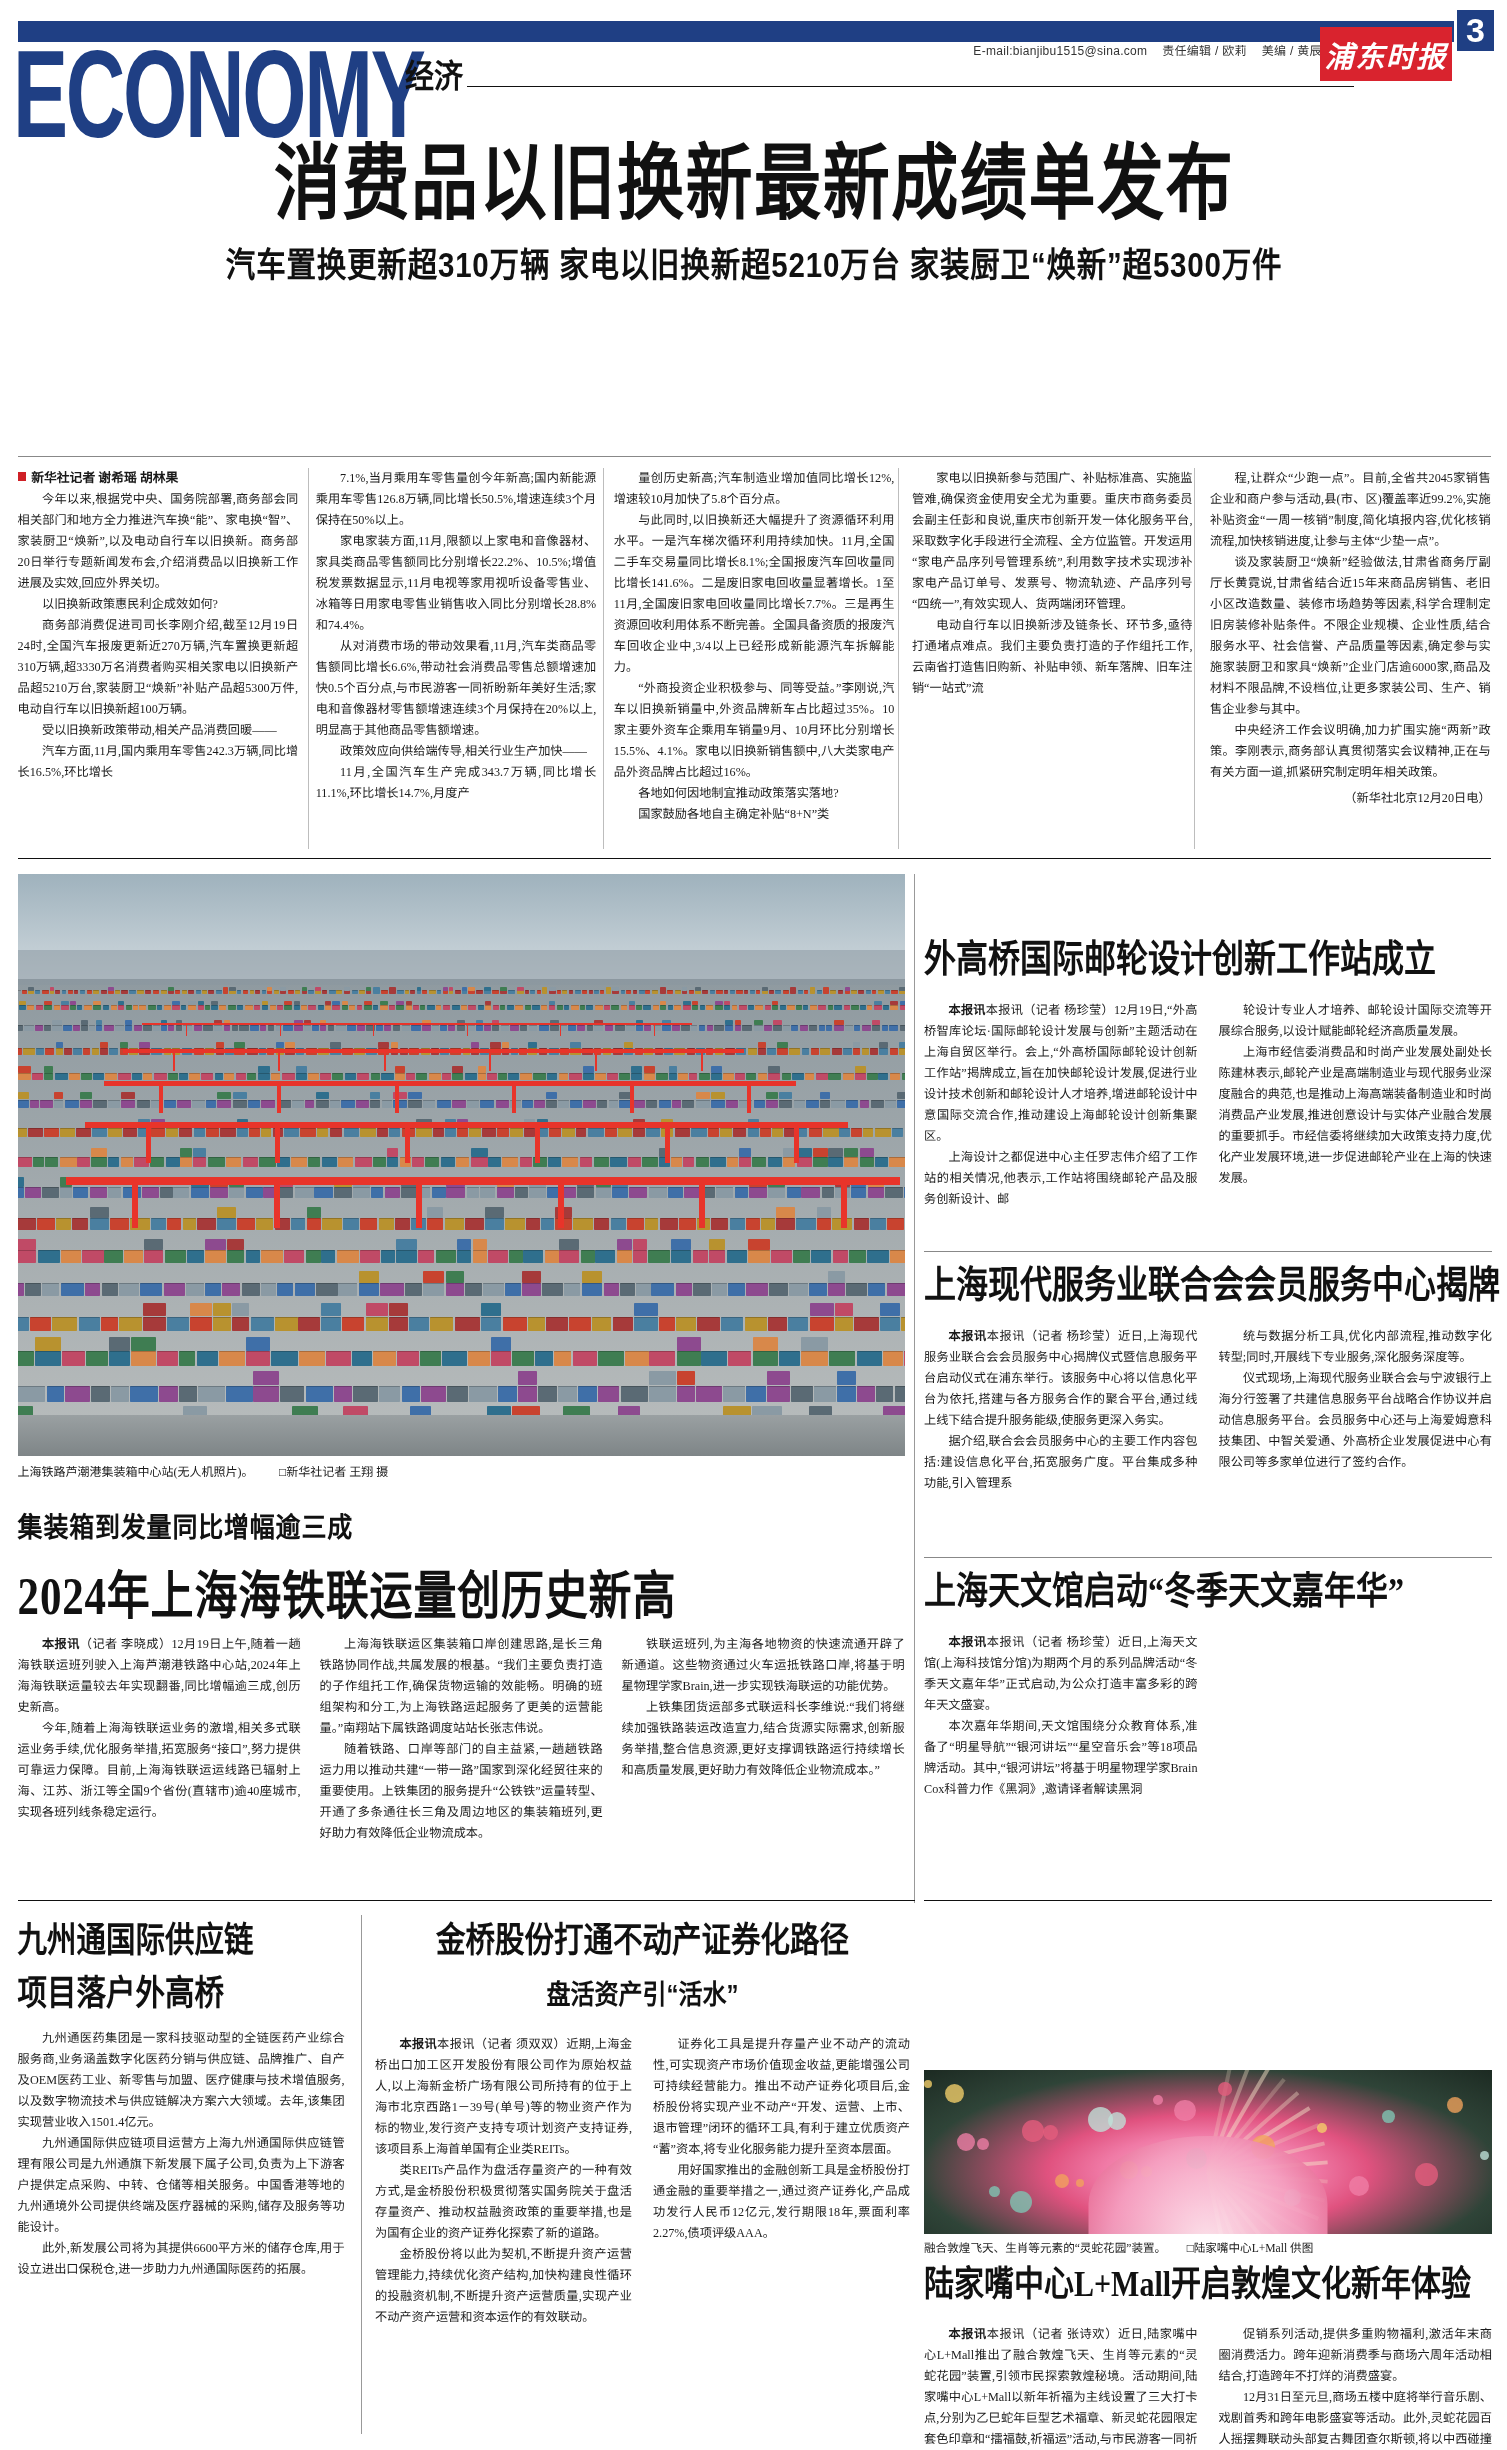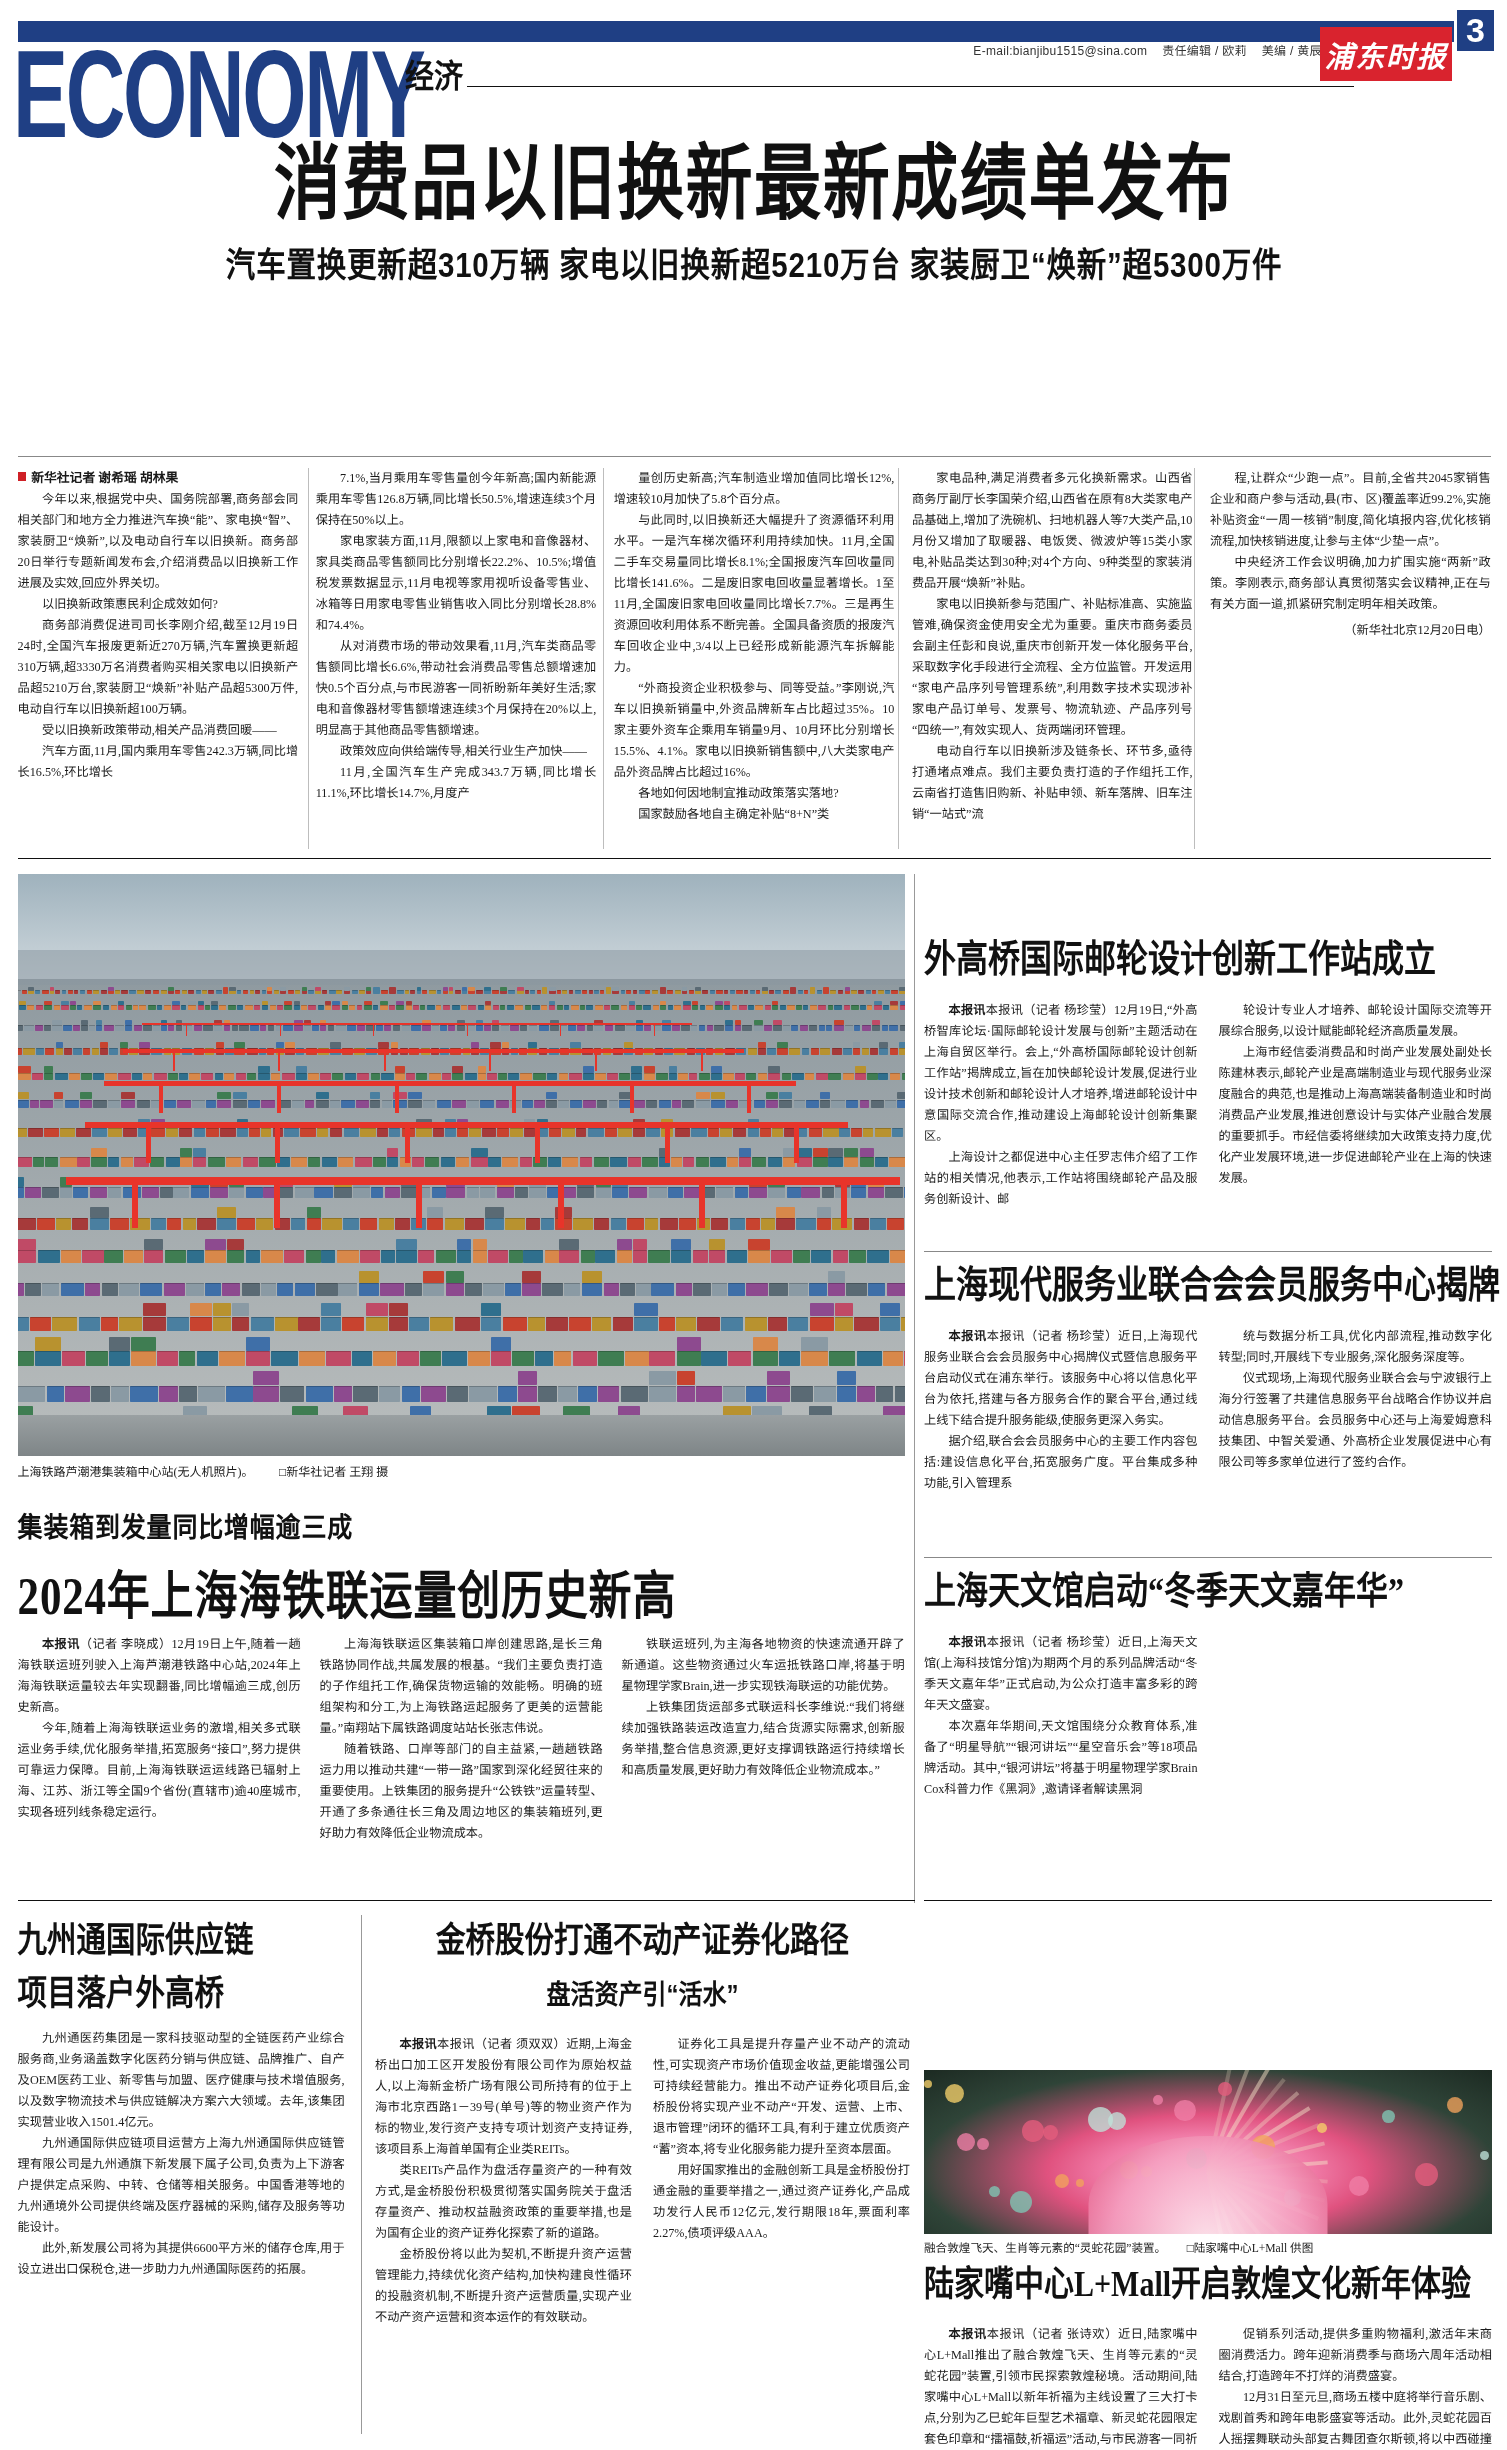--- a/index.html
+++ b/index.html
@@ -232,29 +232,29 @@
       <div class="colbody">
         <p>量创历史新高;汽车制造业增加值同比增长12%,增速较10月加快了5.8个百分点。</p>
         <p>与此同时,以旧换新还大幅提升了资源循环利用水平。一是汽车梯次循环利用持续加快。11月,全国二手车交易量同比增长8.1%;全国报废汽车回收量同比增长141.6%。二是废旧家电回收量显著增长。1至11月,全国废旧家电回收量同比增长7.7%。三是再生资源回收利用体系不断完善。全国具备资质的报废汽车回收企业中,3/4以上已经形成新能源汽车拆解能力。</p>
         <p>“外商投资企业积极参与、同等受益。”李刚说,汽车以旧换新销量中,外资品牌新车占比超过35%。10家主要外资车企乘用车销量9月、10月环比分别增长15.5%、4.1%。家电以旧换新销售额中,八大类家电产品外资品牌占比超过16%。</p>
         <p>各地如何因地制宜推动政策落实落地?</p>
         <p>国家鼓励各地自主确定补贴“8+N”类</p>
       </div>
     </div>
     <div>
       <div class="colbody">
-        <p>家电品种,满足消费者多元化换新需求。山西省商务厅副厅长李国荣介绍,山西省在原有8大类家电产品基础上,增加了洗碗机、扫地机器人等7大类产品,10月份又增加了取暖器、电饭煲、微波炉等15类小家电,补贴品类达到30种;对4个方向、9种类型的家装消费品开展“焕新”补贴。</p>
         <p>家电以旧换新参与范围广、补贴标准高、实施监管难,确保资金使用安全尤为重要。重庆市商务委员会副主任彭和良说,重庆市创新开发一体化服务平台,采取数字化手段进行全流程、全方位监管。开发运用“家电产品序列号管理系统”,利用数字技术实现涉补家电产品订单号、发票号、物流轨迹、产品序列号“四统一”,有效实现人、货两端闭环管理。</p>
         <p>电动自行车以旧换新涉及链条长、环节多,亟待打通堵点难点。我们主要负责打造的子作组托工作,云南省打造售旧购新、补贴申领、新车落牌、旧车注销“一站式”流</p>
         <p></p>
       </div>
     </div>
     <div>
       <div class="colbody">
         <p>程,让群众“少跑一点”。目前,全省共2045家销售企业和商户参与活动,县(市、区)覆盖率近99.2%,实施补贴资金“一周一核销”制度,简化填报内容,优化核销流程,加快核销进度,让参与主体“少垫一点”。</p>
+        <p>谈及家装厨卫“焕新”经验做法,甘肃省商务厅副厅长黄霓说,甘肃省结合近15年来商品房销售、老旧小区改造数量、装修市场趋势等因素,科学合理制定旧房装修补贴条件。不限企业规模、企业性质,结合服务水平、社会信誉、产品质量等因素,确定参与实施家装厨卫和家具“焕新”企业门店逾6000家,商品及材料不限品牌,不设档位,让更多家装公司、生产、销售企业参与其中。</p>
         <p>中央经济工作会议明确,加力扩围实施“两新”政策。李刚表示,商务部认真贯彻落实会议精神,正在与有关方面一道,抓紧研究制定明年相关政策。</p>
         <p style="text-align:right;text-indent:0;margin-top:4.8px;">（新华社北京12月20日电）</p>
       </div>
     </div>
   </div>
 
   <div class="hr-thick" style="left:17.6px;top:858px;width:1473px;"></div>
 
   <div class="photo">
     <div class="sky"></div>

